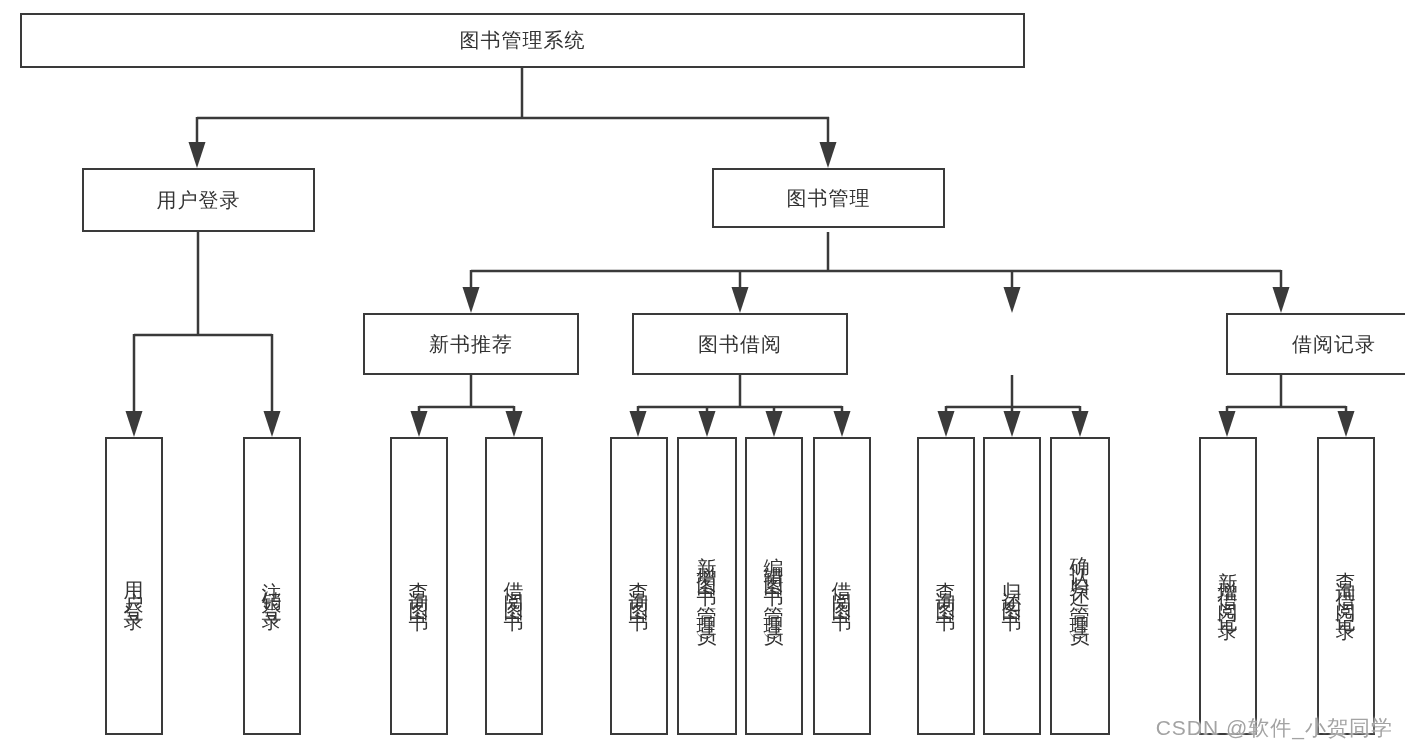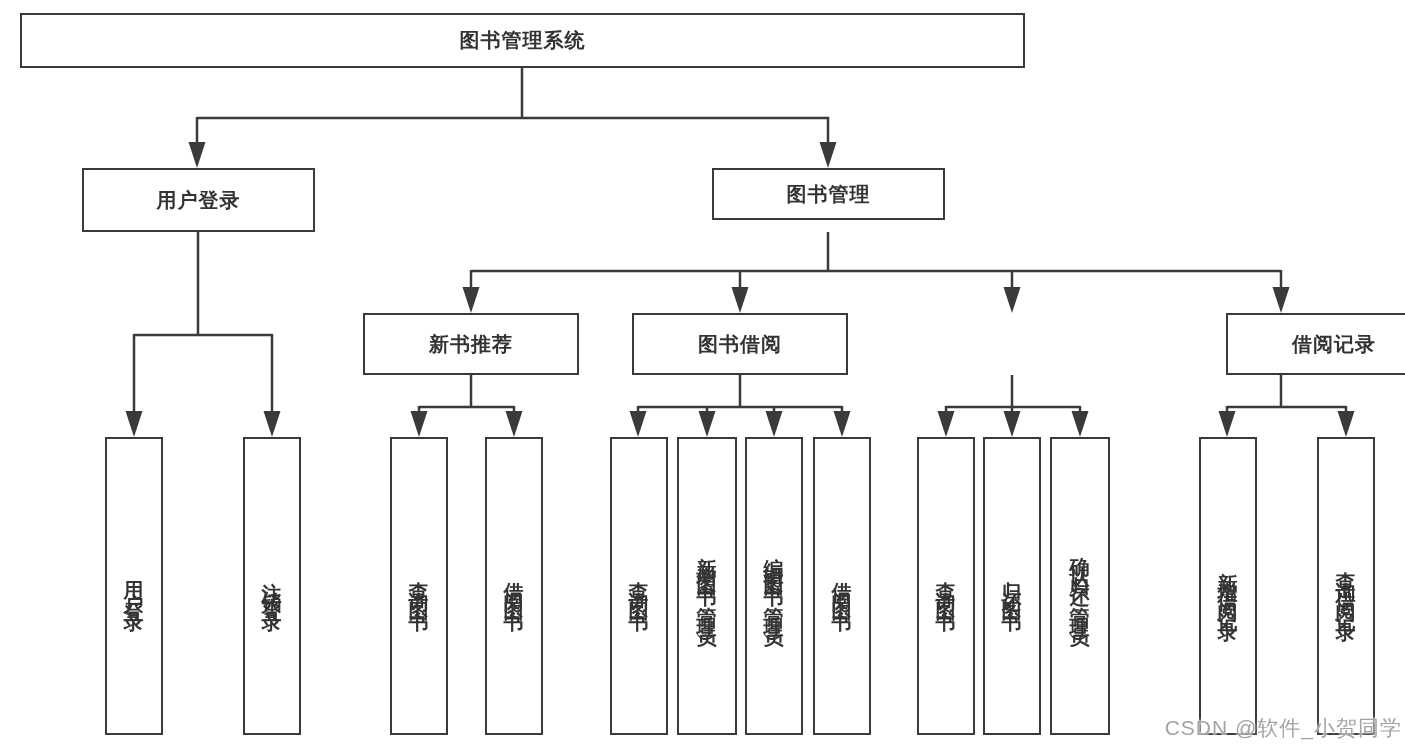--- a/index.html
+++ b/index.html
@@ -20,25 +20,24 @@
     position: absolute;
     box-sizing: border-box;
     border: 2.5px solid #3a3a3a;
     background: #ffffff;
     display: flex;
     align-items: center;
     justify-content: center;
     color: #333333;
     font-size: 20px;
     letter-spacing: 1px;
-    font-weight: bold;
   }
   .box.root   { left: 20px;  top: 13px;  width: 1005px; height: 55px; }
   .box.l2a    { left: 82px;  top: 168px; width: 233px;  height: 64px; }
-  .box.l2b    { left: 712px; top: 168px; width: 233px;  height: 52px; }
+  .box.l2b    { left: 712px; top: 168px; width: 233px;  height: 60px; }
   .box.l3     { top: 313px; height: 62px; width: 216px; }
   .box.l3a    { left: 363px; }
   .box.l3b    { left: 632px; justify-content: center; }
   .box.l3c    { left: 904px; }
   .box.l3d    { left: 1226px; }
   .box.leaf   { top: 437px; height: 298px; width: 58px; }
   .box.leaf span {
     writing-mode: vertical-rl;
     text-orientation: mixed;
     font-size: 20px;
@@ -53,21 +52,21 @@
   .lf6  { left: 677px; width: 60px !important; }
   .lf7  { left: 745px; }
   .lf8  { left: 813px; }
   .lf9  { left: 917px; }
   .lf10 { left: 983px; }
   .lf11 { left: 1050px; width: 60px !important; }
   .lf12 { left: 1199px; }
   .lf13 { left: 1317px; }
   .watermark {
     position: absolute;
-    right: 3px;
+    right: 12px;
     bottom: 5px;
     font-size: 21px;
     color: #a3a3a3;
     text-shadow: 0 0 3px #ffffff, 0 0 3px #ffffff;
     letter-spacing: 1px;
     z-index: 5;
     white-space: nowrap;
   }
 </style>
 </head>

